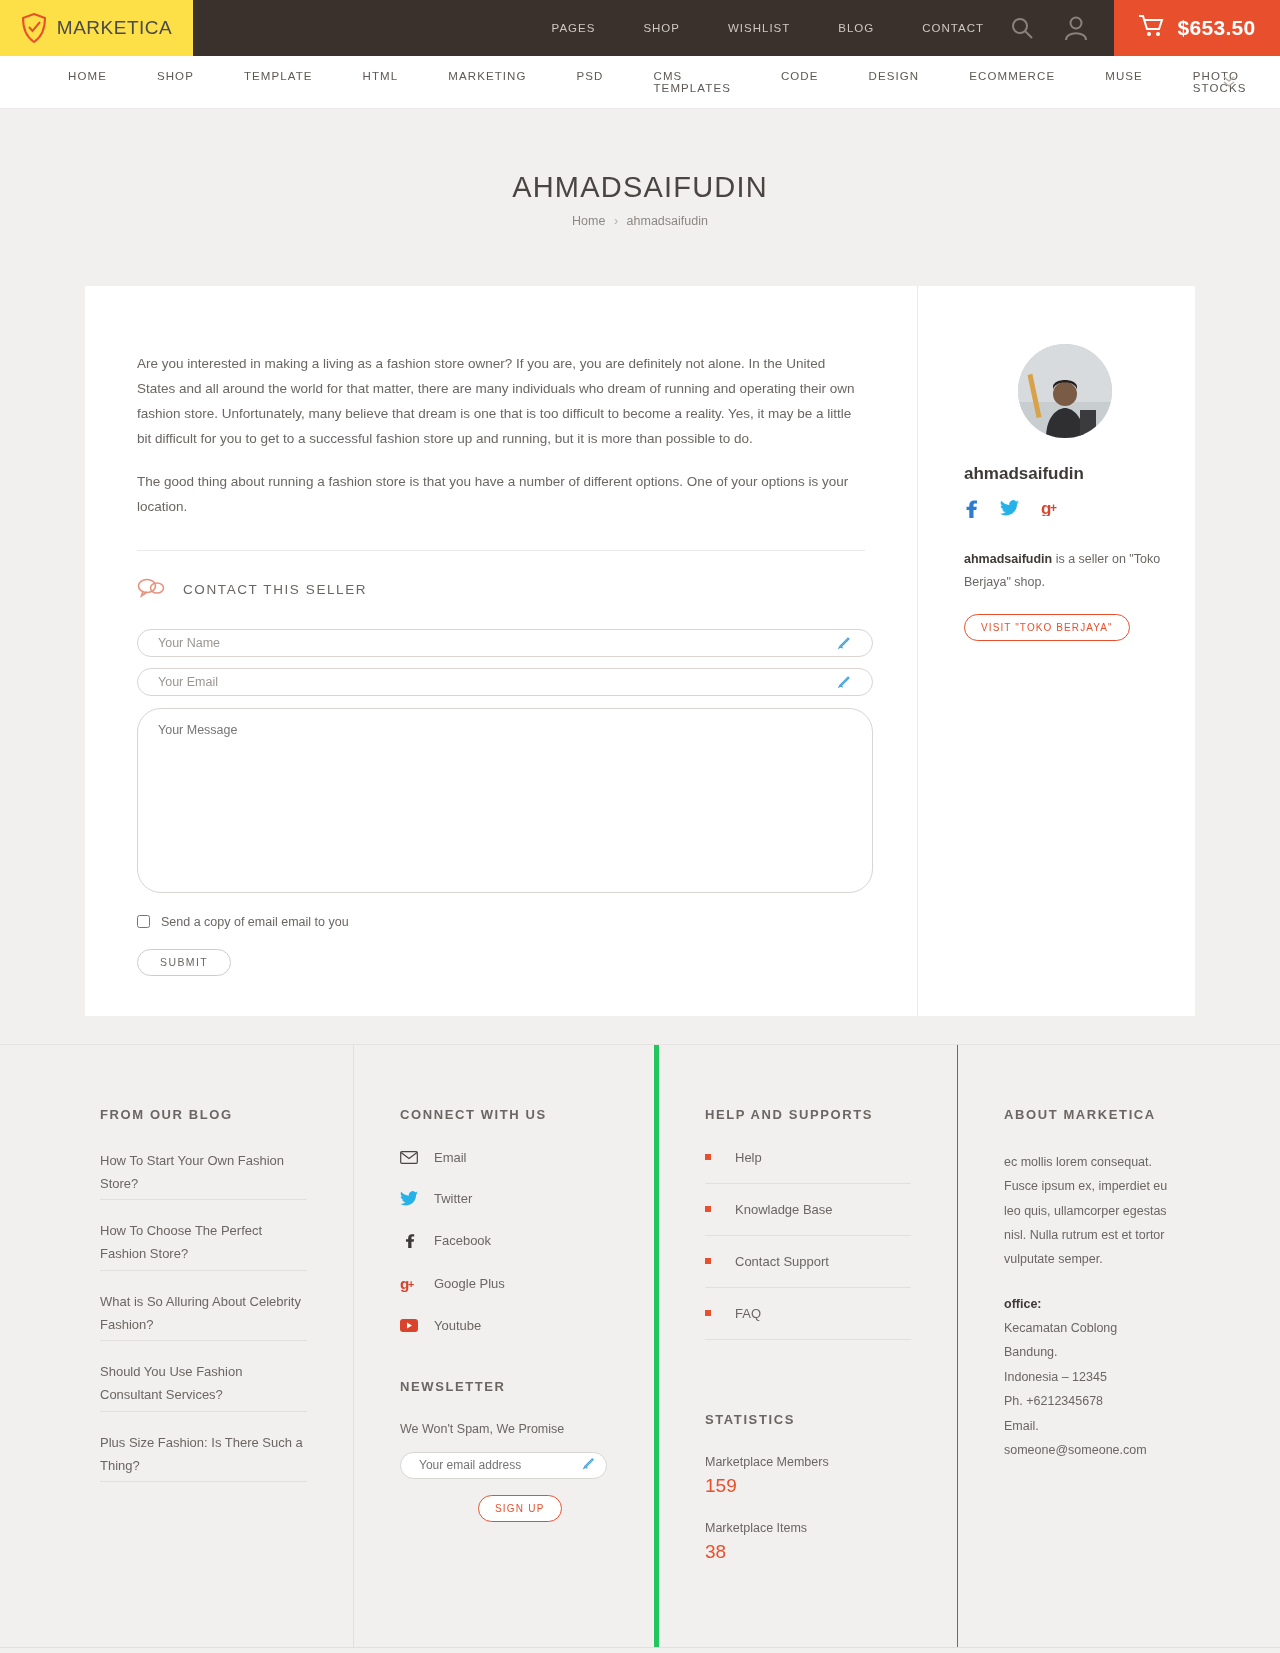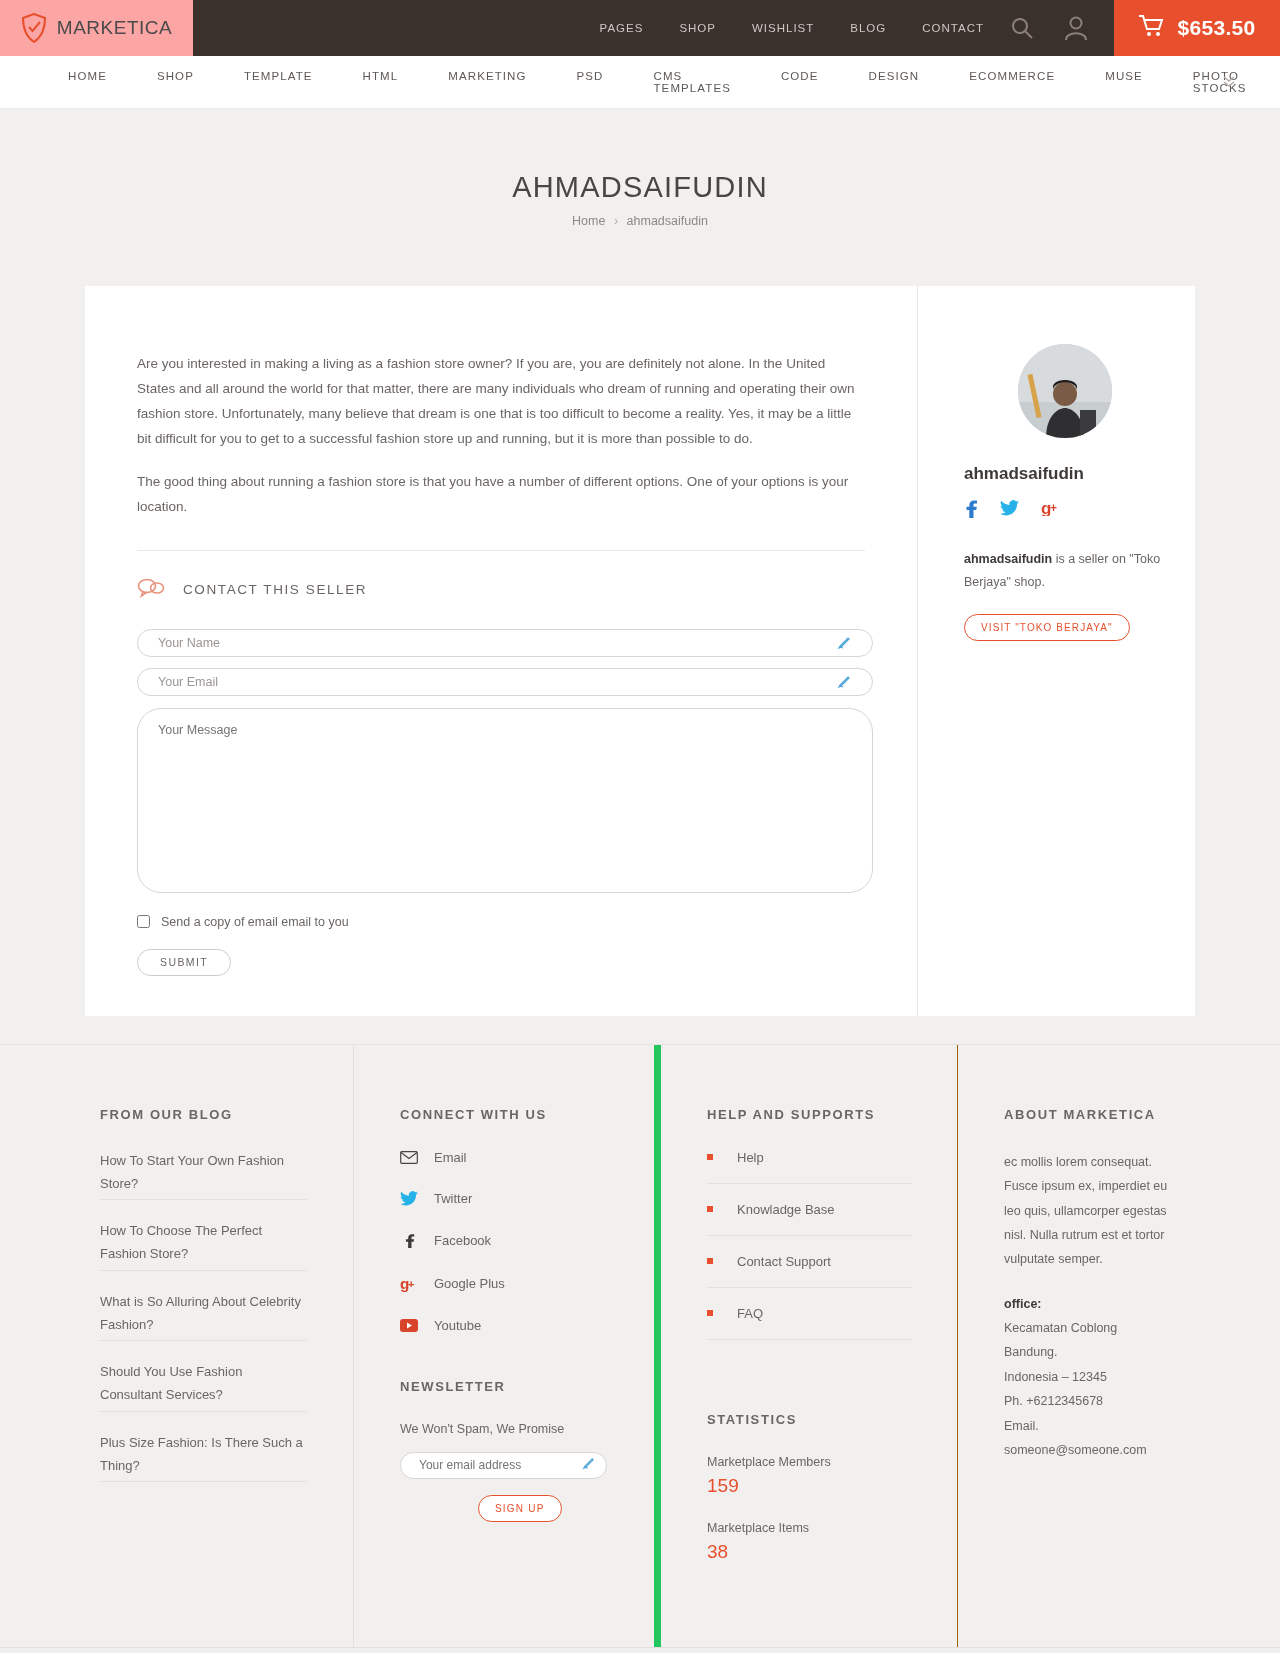--- a/index.html
+++ b/index.html
@@ -16,39 +16,39 @@
   
   .topbar {
     height:56px;
     background:#3a302c;
     display:flex;
     align-items:stretch;
     position:relative;
   }
   .logo-box {
     width:193px;
-    background:#fca5a5;
+    background:#fde047;
     display:flex;
     align-items:center;
     justify-content:center;
     gap:10px;
   }
   .logo-mark { width:26px; height:30px; display:block; }
   .logo-text {
     font-size:19px;
     letter-spacing:0.5px;
     color:#4a4a4a;
     font-weight:400;
   }
   .top-nav {
     flex:1;
     display:flex;
     align-items:center;
     justify-content:flex-end;
-    gap:36px;
+    gap:48px;
     padding-right:24px;
   }
   .top-nav a {
     color:#cfc8c4;
     font-size:11.5px;
     letter-spacing:1px;
     text-transform:uppercase;
   }
   .top-icons { display:flex; align-items:center; gap:26px; padding-right:24px; }
   .icon-btn { width:28px; height:28px; display:flex; align-items:center; justify-content:center; }
@@ -220,21 +220,21 @@
 
   
   .footer { background:#f2f0ef; border-top:1px solid #e5e2e0; }
   .footer-inner {
     width:1180px; margin:0 auto;
     display:flex;
   }
   .fcol { padding:62px 46px 60px; }
   .fcol.c1 { width:303px; padding-left:50px; }
   .fcol.c2 { width:301px; border-left:1px solid #e2dfdd; }
-  .fcol.c3 { width:303px; border-left:7px solid #22c55e; }
+  .fcol.c3 { width:303px; border-left:5px solid #22c55e; }
   .fcol.c4 { width:273px; border-left:1px solid #a16207; }
   .fh {
     font-size:13px;
     letter-spacing:1.6px;
     text-transform:uppercase;
     color:#6b6663;
     font-weight:700;
     margin:0 0 28px;
   }
   .blog-list { list-style:none; margin:0; padding:0; }

